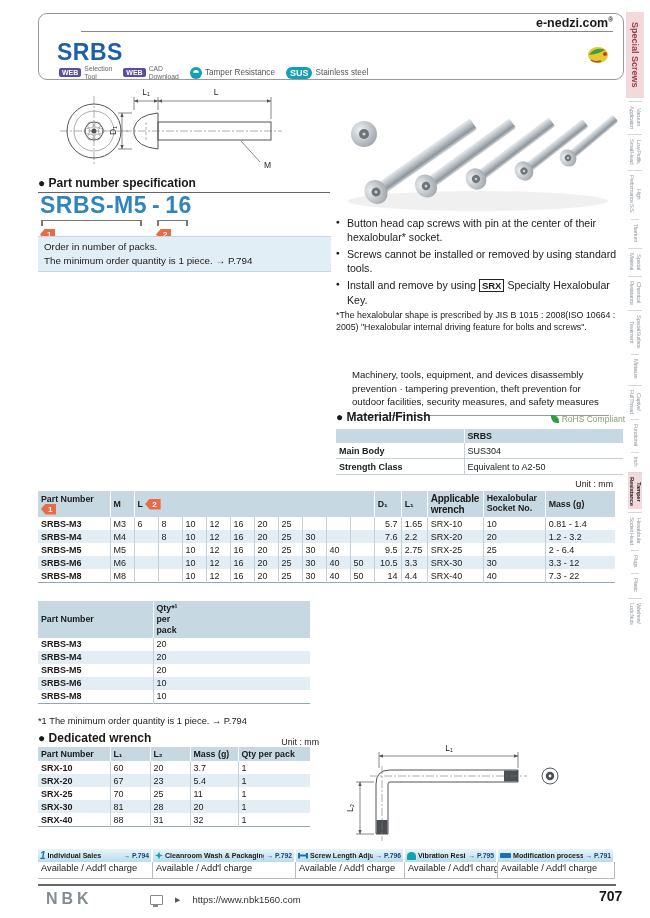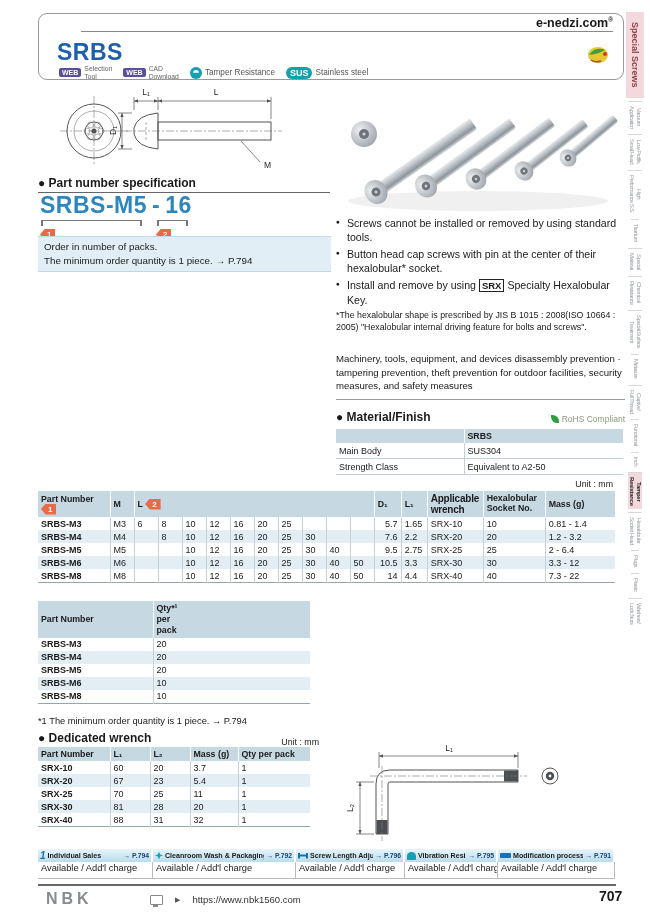--- a/index.html
+++ b/index.html
@@ -46,21 +46,21 @@
             font-size:9.8px;line-height:1.45;padding:3px 6px;}
   
   .features{position:absolute;left:336px;top:216px;width:289px;}
   .features ul{list-style:none;margin:0;padding:0;font-size:10.6px;line-height:1.33;}
   .features li{position:relative;padding-left:11px;margin-bottom:3px;}
   .features li::before{content:"●";position:absolute;left:0;top:2px;font-size:6.5px;}
   .srx-box{border:1.2px solid #222;font-weight:bold;padding:0 2px;font-size:9.5px;}
   .feat-note{font-size:8.8px;line-height:1.32;margin-top:1px;}
   
   .sec-app{position:absolute;left:336px;top:349px;width:289px;}
-  .app-text{font-size:9.6px;line-height:1.42;padding:3px 0 6px;border-bottom:1px solid #999;margin:0;}
+  .app-text{font-size:9.6px;line-height:1.42;padding:3px 0 6px;border-bottom:1px solid #999;margin:16px;}
   .sec-mat{position:absolute;left:336px;top:410px;width:289px;}
   .mat-head{display:flex;justify-content:space-between;align-items:flex-end;}
   .rohs{display:flex;gap:3px;align-items:center;font-size:8.5px;color:#8a9a7a;padding-bottom:2px;}
   .leaf{width:8px;height:8px;background:#2f9e3f;border-radius:0 80% 0 80%;display:inline-block;}
   
   table{border-collapse:collapse;table-layout:fixed;border-bottom:1px solid #93a7b2;}
   th{background:#c6d9e2;font-size:8.8px;font-weight:bold;text-align:left;
      padding:2px 3px;border-left:1px solid #fff;vertical-align:middle;}
   td{font-size:9px;padding:1px 3px;border-left:1px solid #c3d2da;height:11px;
      overflow:hidden;white-space:nowrap;}
@@ -71,21 +71,21 @@
   .unit-main{position:absolute;left:38px;top:479px;width:575px;}
   .main-table{position:absolute;left:38px;top:491px;width:577px;}
   .main-table td:nth-child(13){text-align:right;}
   .h-wrench{font-size:10px;letter-spacing:-.2px;margin-top:12px;}
   .h-socket{line-height:1.12;white-space:normal;}
   .qty-table{position:absolute;left:38px;top:601px;width:272px;}
   .qty-table th{white-space:pre;line-height:1.25;}
   .qty-note{position:absolute;left:38px;top:716px;width:320px;font-size:9.3px;}
   .mat-table{width:287px;margin-top:3px;}
   .mat-table tbody tr:nth-child(even){background:#fff;}
-  .mat-table tbody td:first-child{font-weight:normal;}
+  .mat-table tbody td:first-child{font-weight:bold;}
   .mat-table td{border-bottom:1px solid #c3d2da;height:13px;}
   .sec-wrench{position:absolute;left:38px;top:731px;width:281px;display:flex;
               justify-content:space-between;align-items:flex-end;}
   .wrench-table{position:absolute;left:38px;top:747px;width:272px;}
   
   .badges{position:absolute;left:38px;top:849px;width:577px;display:flex;}
   .badge{box-sizing:border-box;}
   .badge:nth-child(1){width:115px;} .badge:nth-child(2){width:143px;}
   .badge:nth-child(3){width:109px;} .badge:nth-child(4){width:93px;}
   .badge:nth-child(5){width:117px;}
@@ -268,22 +268,22 @@
         <span class="tag ptag">2</span>
       </div>
   </div>
   <div class="note-box">
     <div>Order in number of packs.</div>
     <div>The minimum order quantity is 1 piece. → P.794</div>
   </div>
 
   <div class="features">
     <ul>
+      <li>Button head cap screws with pin at the center of their hexalobular* socket.</li>
       <li>Screws cannot be installed or removed by using standard tools.</li>
-      <li>Button head cap screws with pin at the center of their hexalobular* socket.</li>
       <li><span>Install and remove by using </span><span class="srx-box">SRX</span><span> Specialty Hexalobular Key.</span></li>
     </ul>
     <div class="feat-note">*The hexalobular shape is prescribed by JIS B 1015 : 2008(ISO 10664 : 2005) "Hexalobular internal driving feature for bolts and screws".</div>
   </div>
 
   <div class="sec-app">
     <p class="app-text">Machinery, tools, equipment, and devices disassembly prevention · tampering prevention, theft prevention for outdoor facilities, security measures, and safety measures</p>
   </div>
 
   <div class="sec-mat">

